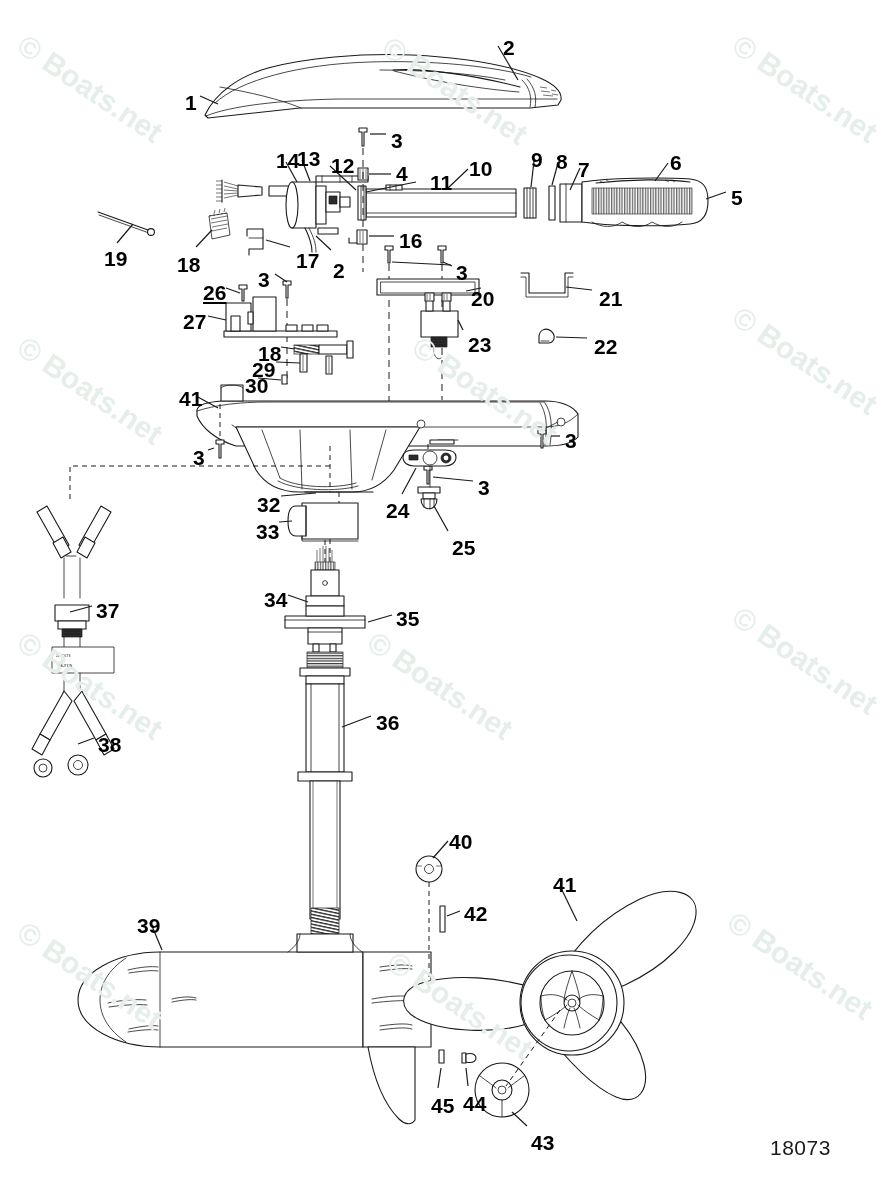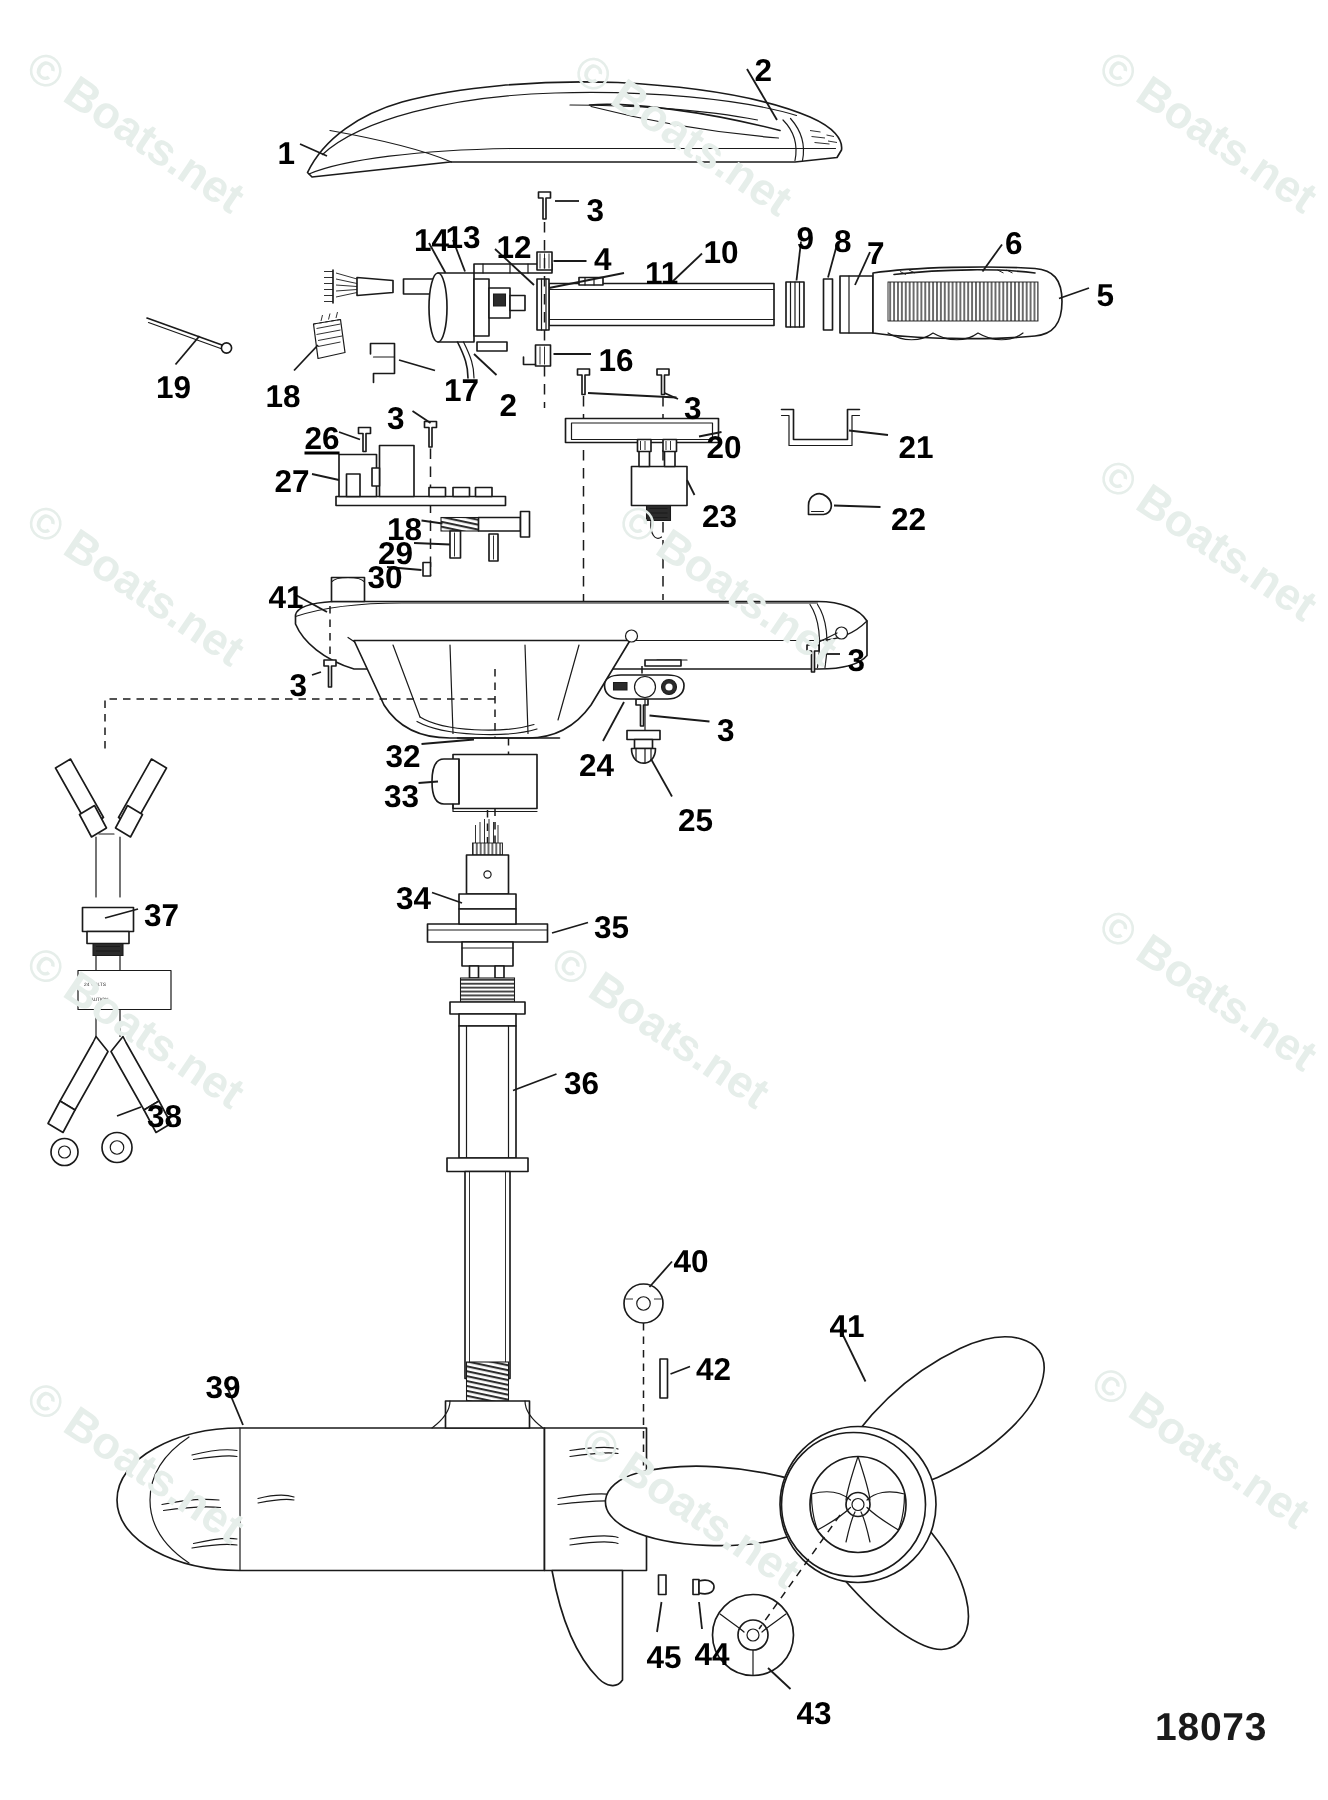--- a/index.html
+++ b/index.html
@@ -41,22 +41,22 @@
     font-family: "Liberation Sans", sans-serif;
     font-size: 21px;
     font-weight: bold;
     color: #000000;
     line-height: 1;
     white-space: nowrap;
   }
   #diagram-number {
     position: absolute;
     font-family: "Liberation Sans", sans-serif;
-    font-size: 26px;
-    font-weight: bold;
+    font-size: 21px;
+    font-weight: normal;
     color: #1a1a1a;
     letter-spacing: 0.5px;
   }
   .lbl-text {
     font-family: "Liberation Sans", sans-serif;
     font-size: 3.2px;
     fill: #222;
   }
 </style>
 </head>

